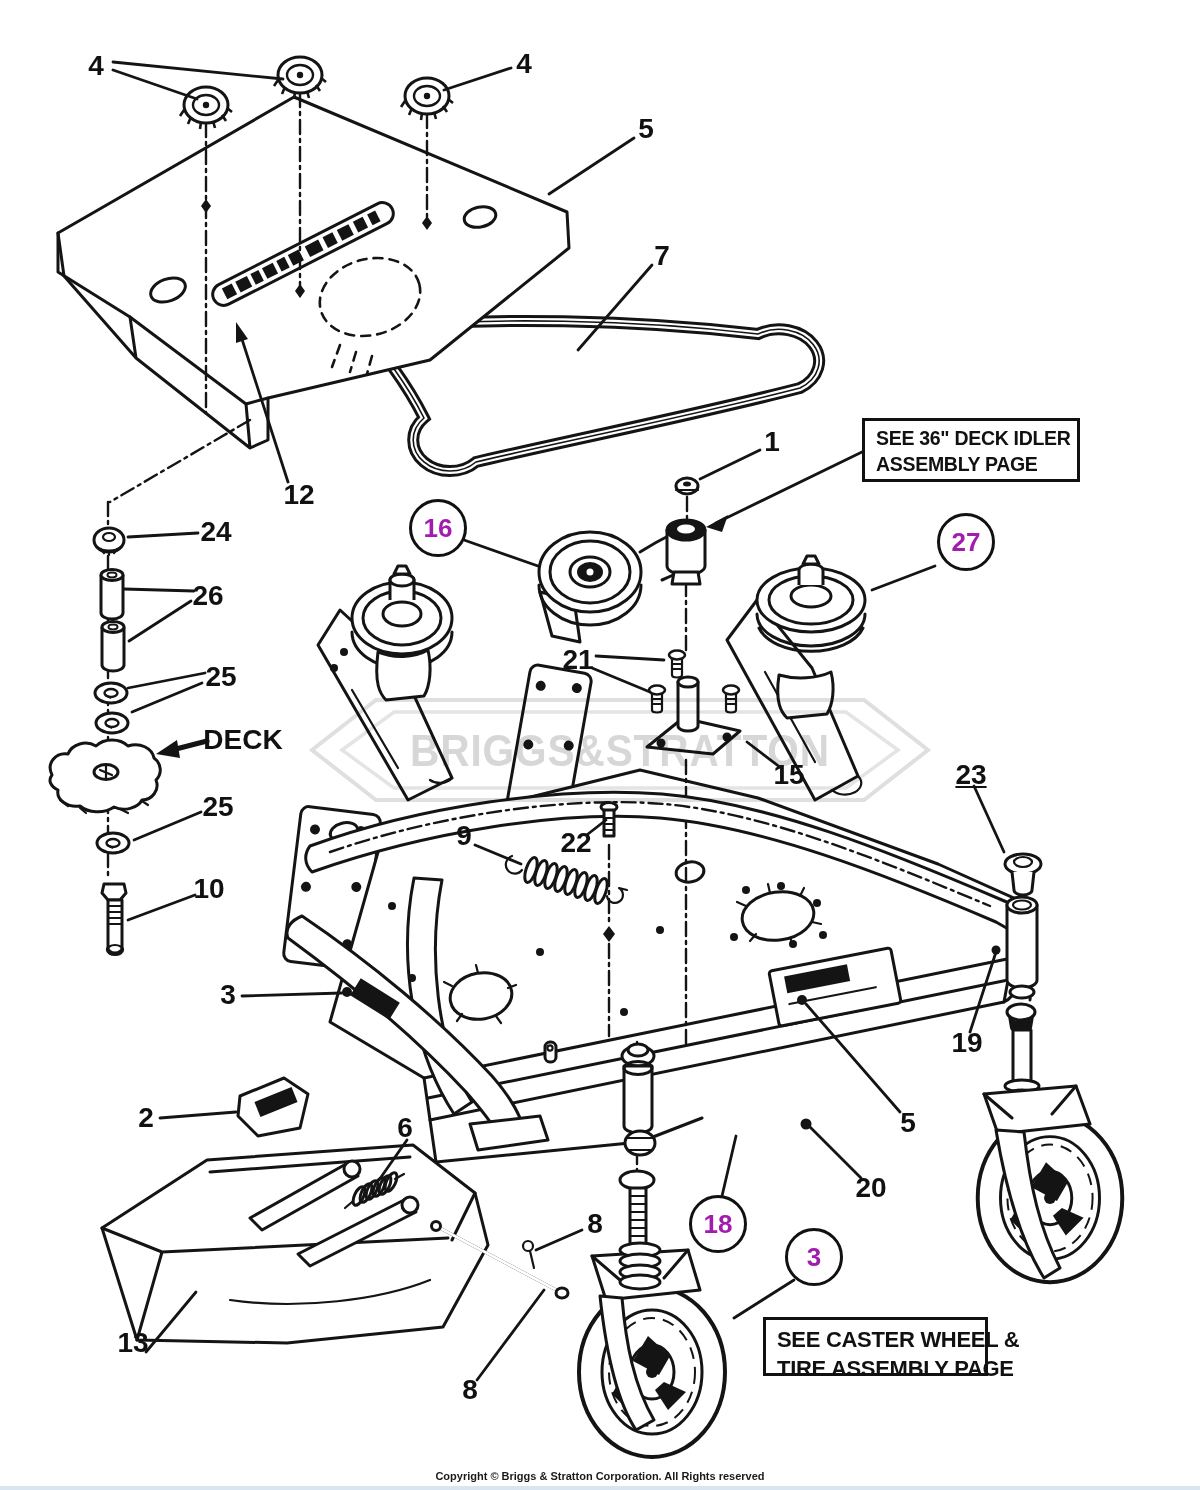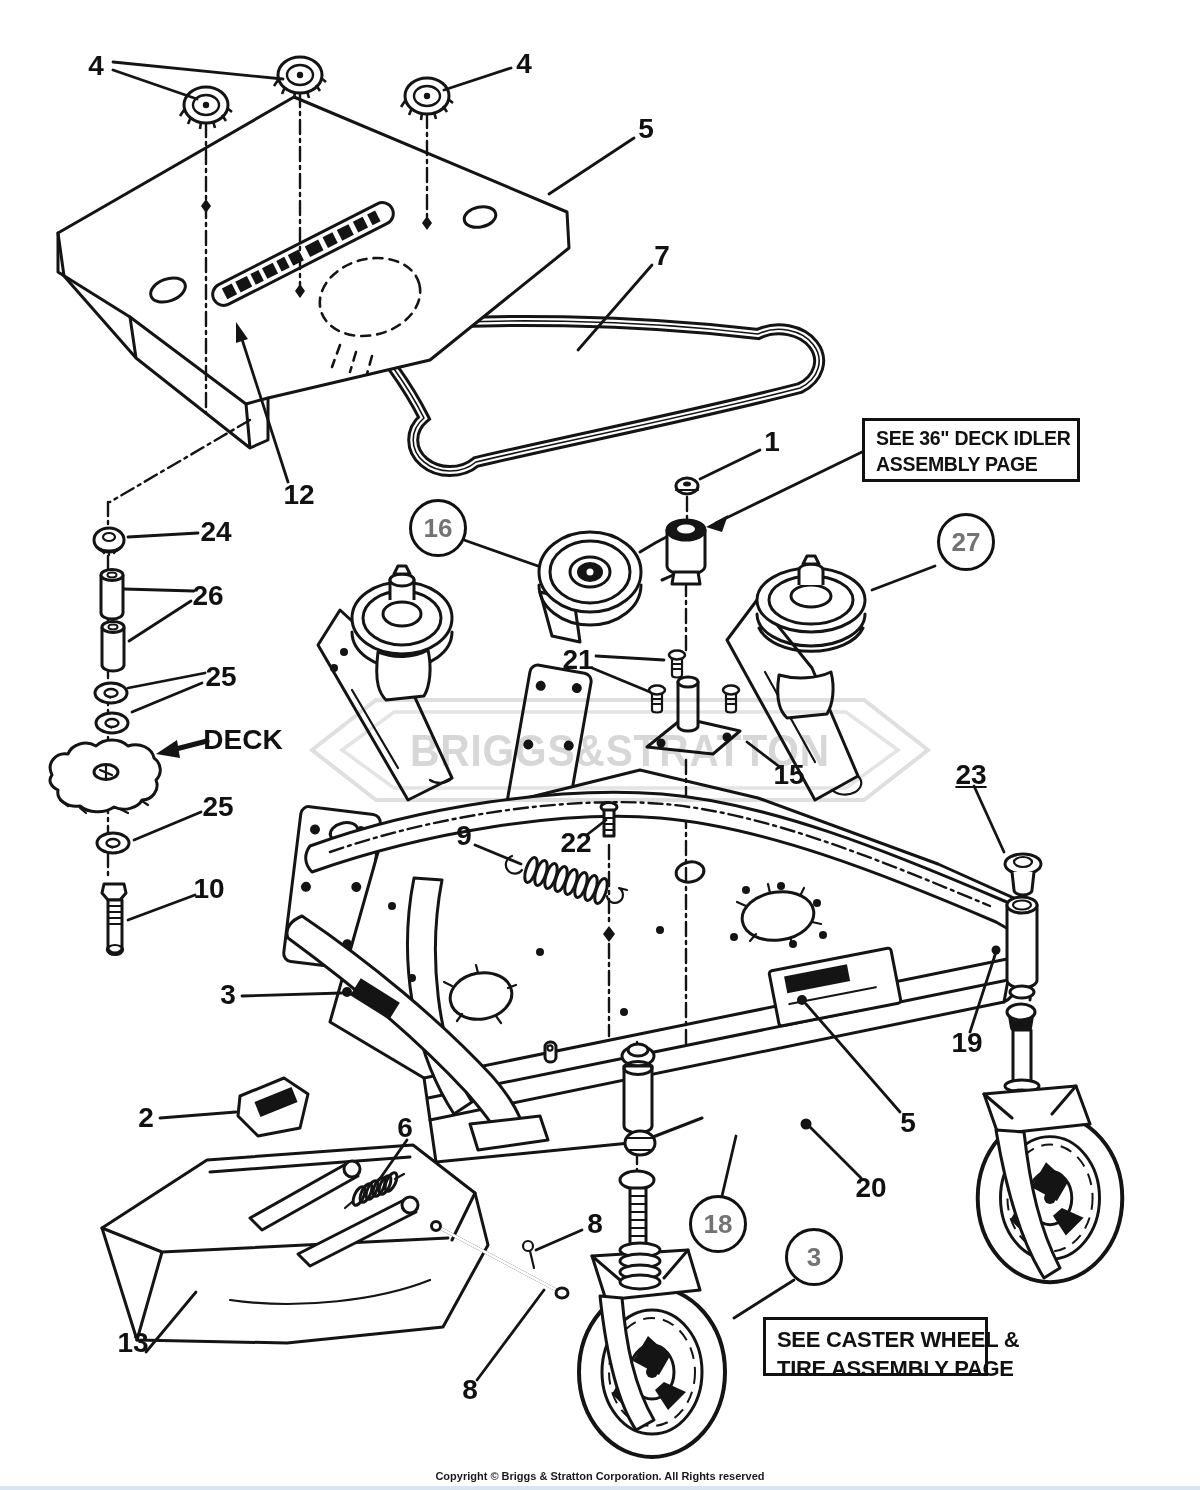--- a/index.html
+++ b/index.html
@@ -30,21 +30,21 @@
     mix-blend-mode:multiply;pointer-events:none;
   }
   .plabel{
     position:absolute;transform:translate(-50%,-50%);
     font-weight:bold;font-size:28px;color:#111;letter-spacing:0;white-space:nowrap;
   }
   .clabel{
     position:absolute;transform:translate(-50%,-50%);
     width:52px;height:52px;border:3.5px solid #111;border-radius:50%;
     background:#fff;display:flex;align-items:center;justify-content:center;
-    font-weight:bold;font-size:26px;color:#737373;
+    font-weight:bold;font-size:26px;color:#a21caf;
   }
   .callout{
     position:absolute;background:#fff;border:3.5px solid #111;
     box-sizing:border-box;padding:5px 8px 5px 11px;
     font-weight:bold;color:#111;line-height:1.32;white-space:nowrap;
   }
   #callout-deck-idler{left:862px;top:418px;width:218px;height:64px;font-size:19.5px;letter-spacing:-.3px;}
   #callout-caster{left:763px;top:1317px;width:225px;height:59px;font-size:22px;letter-spacing:-.3px;}
   #copyright{
     position:absolute;left:0;top:1470px;width:1200px;text-align:center;

